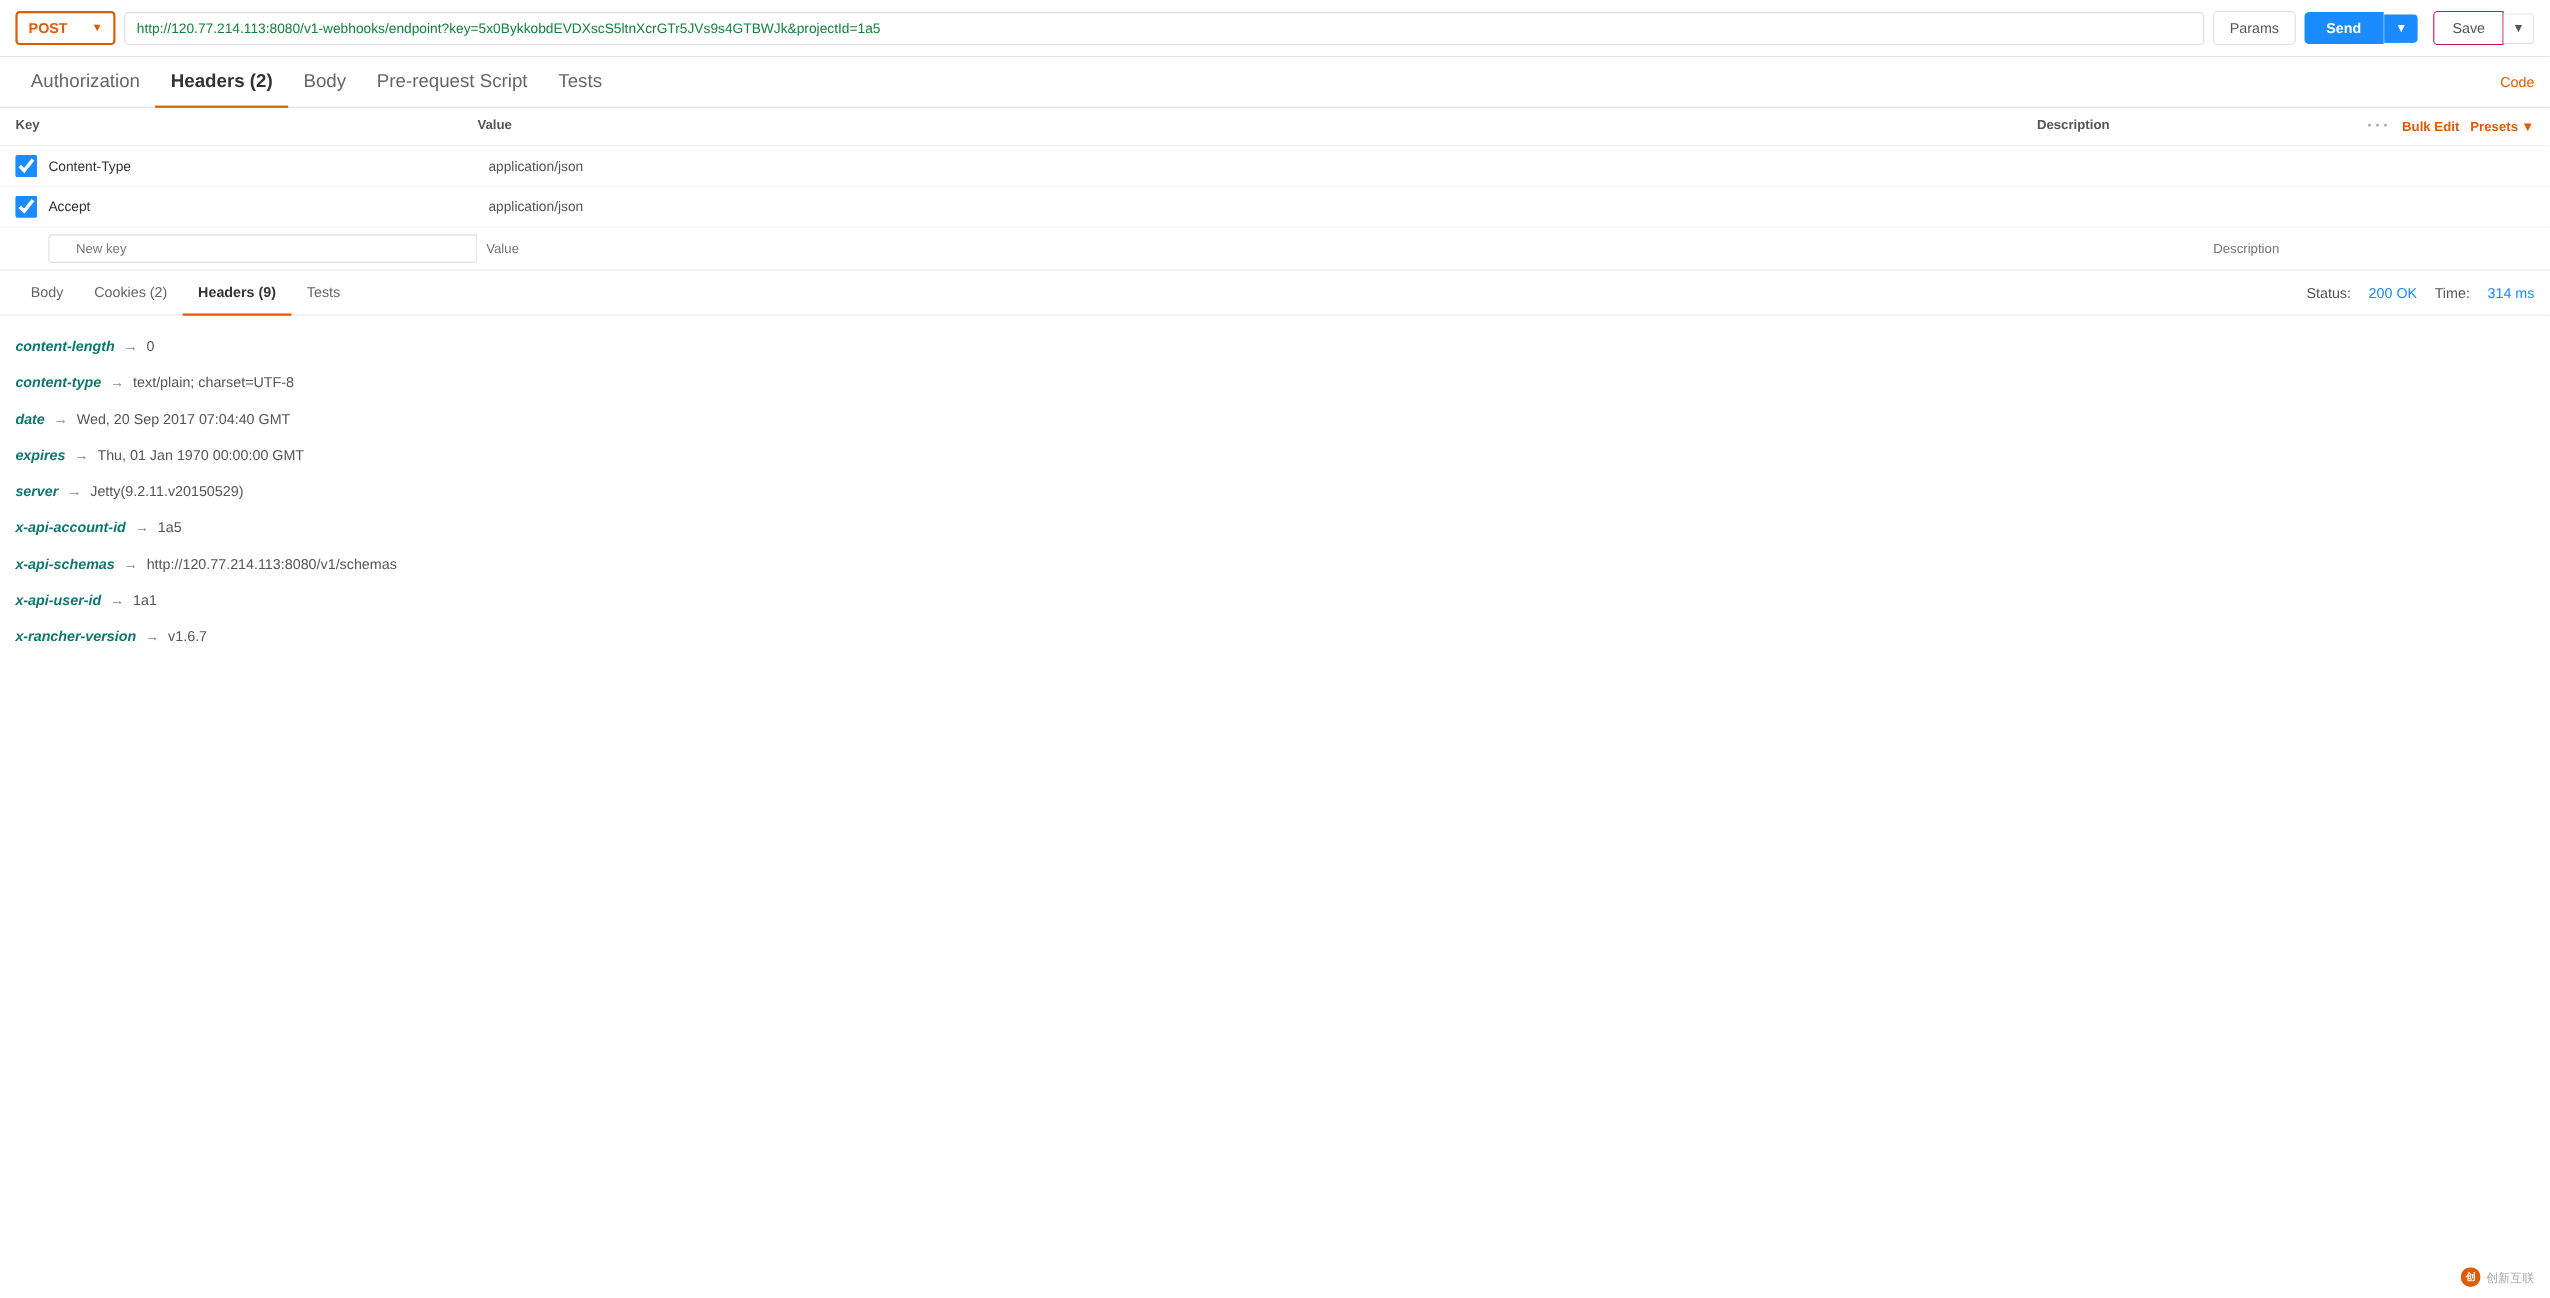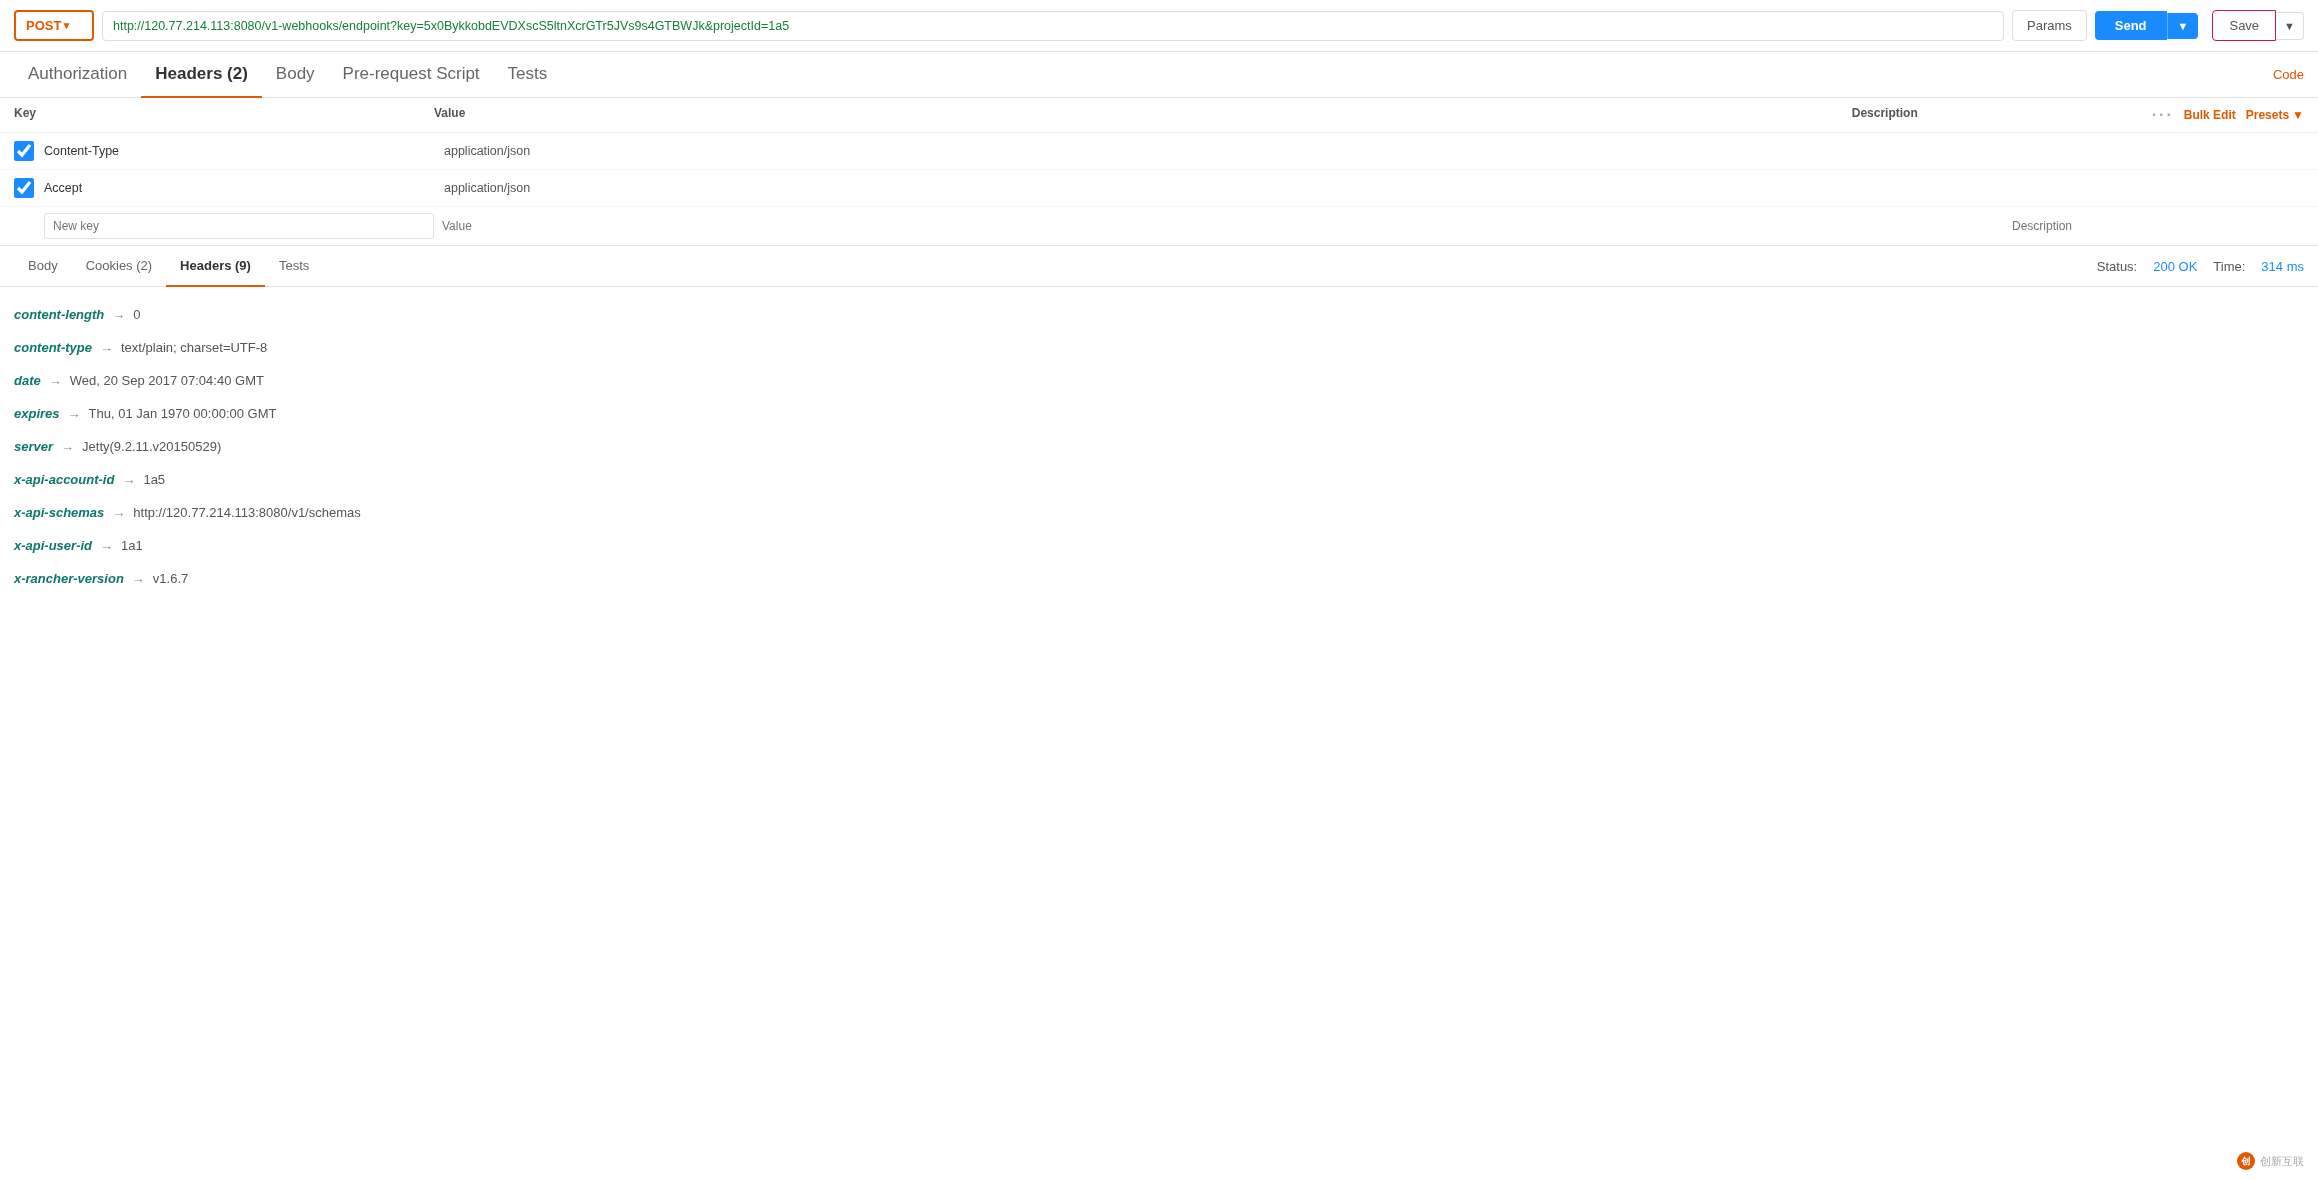--- a/index.html
+++ b/index.html
@@ -18,21 +18,21 @@
       display: flex;
       align-items: center;
       border: 2px solid #e05a00;
       border-radius: 4px;
       padding: 6px 10px;
       font-size: 13px;
       font-weight: 600;
       color: #e05a00;
       background: #fff;
       cursor: pointer;
-      gap: 0;
+      gap: 22px;
       min-width: 80px;
     }
     .method-btn .chevron {
       font-size: 10px;
       color: #e05a00;
     }
     .url-input {
       flex: 1;
       border: 1px solid #ddd;
       border-radius: 4px;
@@ -176,21 +176,21 @@
     .new-key-row {
       display: flex;
       align-items: center;
       padding: 6px 14px;
     }
     .new-key-row .spacer { width: 30px; }
     .new-key-input {
       width: 390px;
       border: 1px solid #e0e0e0;
       border-radius: 3px;
-      padding: 5px 8px;
+      padding: 5px 24px;
       font-size: 12px;
       color: #aaa;
       outline: none;
     }
     .new-value-input {
       flex: 1;
       border: none;
       padding: 5px 8px;
       font-size: 12px;
       color: #aaa;

